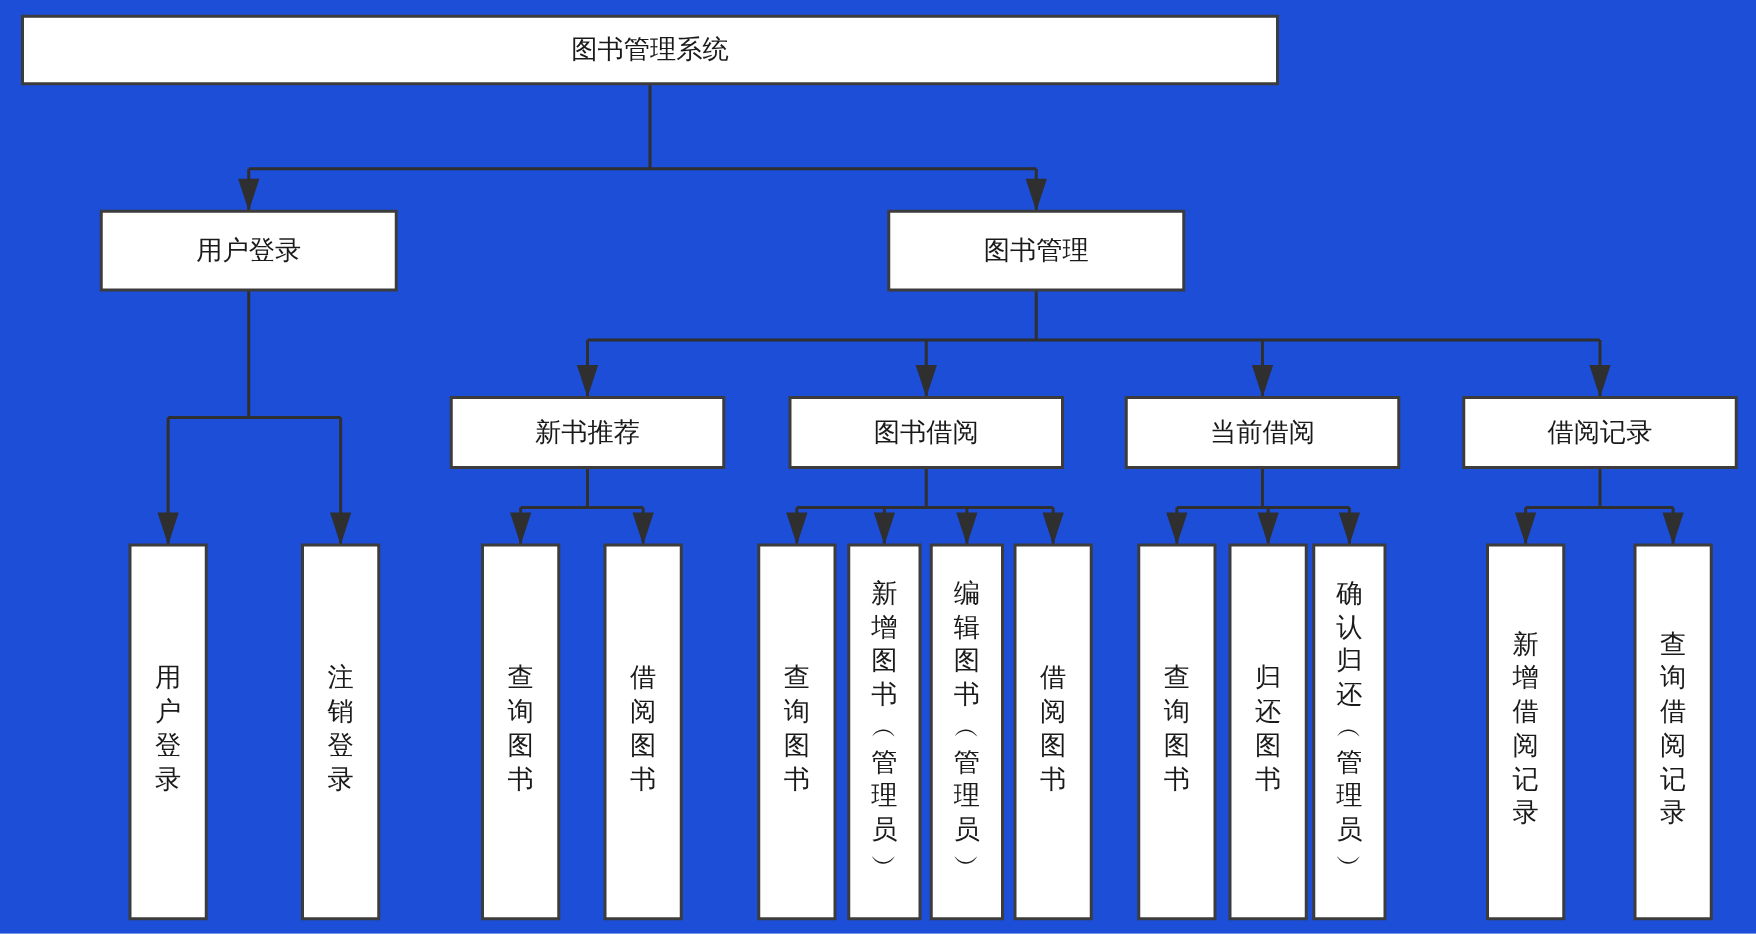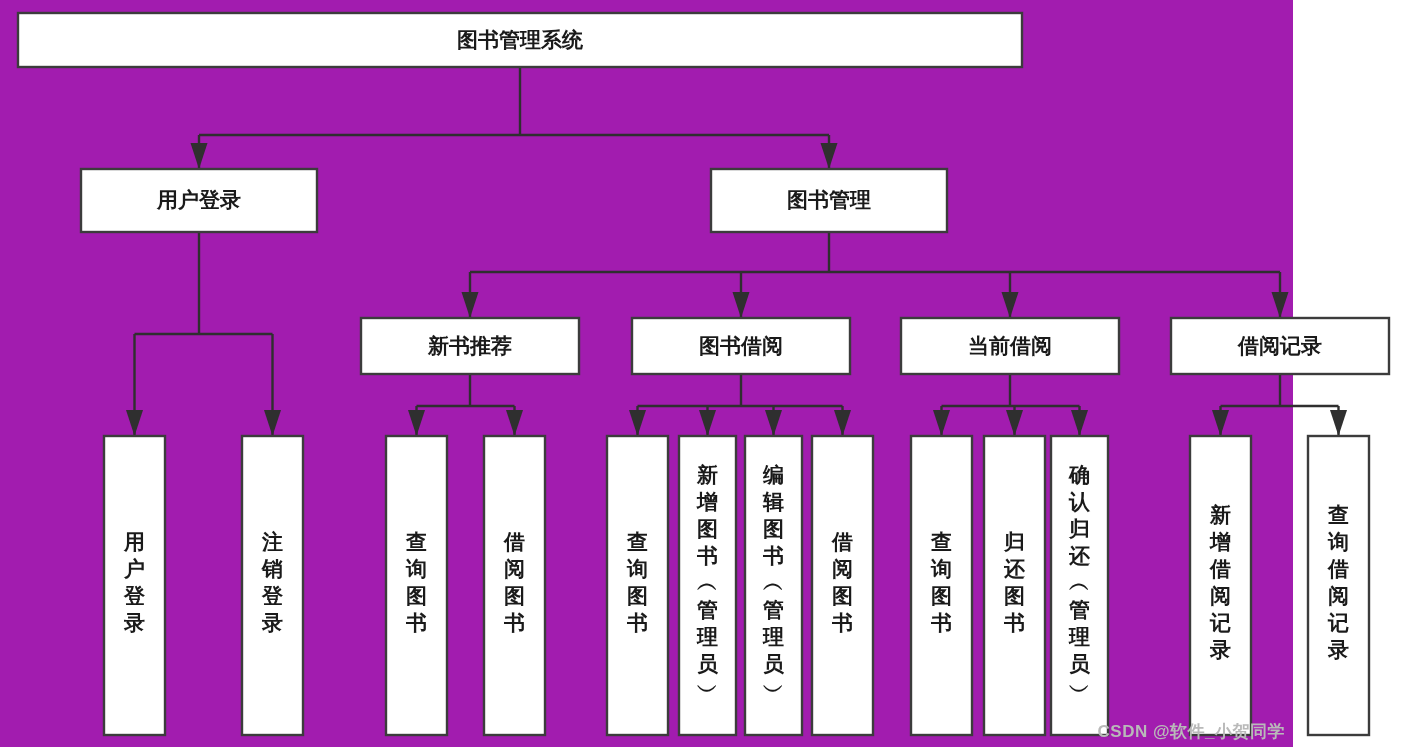--- a/index.html
+++ b/index.html
@@ -8,24 +8,23 @@
     background: #ffffff;
   }
   body {
     width: 1405px;
     height: 747px;
     font-family: "Liberation Sans", "DejaVu Sans", sans-serif;
     overflow: hidden;
   }
   #diagram-root {
     position: relative;
-    width: 1293px;
+    width: 1405px;
     height: 747px;
-    background: #a21caf;
-    font-weight: bold;
+    background: #1d4ed8;
   }
   svg#tree-svg {
     position: absolute;
     left: 0;
     top: 0;
     width: 1405px;
     height: 747px;
     display: block;
   }
   .node-box {
@@ -203,14 +202,13 @@
         <g>
           <rect class="node-box" x="1190" y="436" width="61" height="299"></rect>
           <text class="node-label-v" x="1220.5" y="522"><tspan x="1220.5" dy="0">新</tspan><tspan x="1220.5" dy="27">增</tspan><tspan x="1220.5" dy="27">借</tspan><tspan x="1220.5" dy="27">阅</tspan><tspan x="1220.5" dy="27">记</tspan><tspan x="1220.5" dy="27">录</tspan></text>
         </g>
         <g>
           <rect class="node-box" x="1308" y="436" width="61" height="299"></rect>
           <text class="node-label-v" x="1338.5" y="522"><tspan x="1338.5" dy="0">查</tspan><tspan x="1338.5" dy="27">询</tspan><tspan x="1338.5" dy="27">借</tspan><tspan x="1338.5" dy="27">阅</tspan><tspan x="1338.5" dy="27">记</tspan><tspan x="1338.5" dy="27">录</tspan></text>
         </g>
       </g>
   </svg>
-  <div class="watermark">CSDN @软件_小贺同学</div>
 </div>
 
 </body></html>

